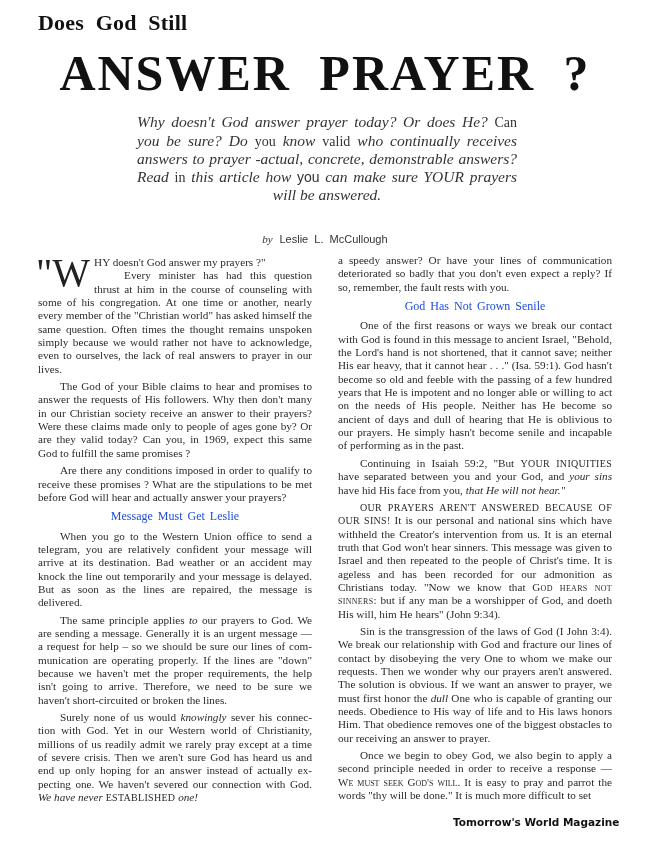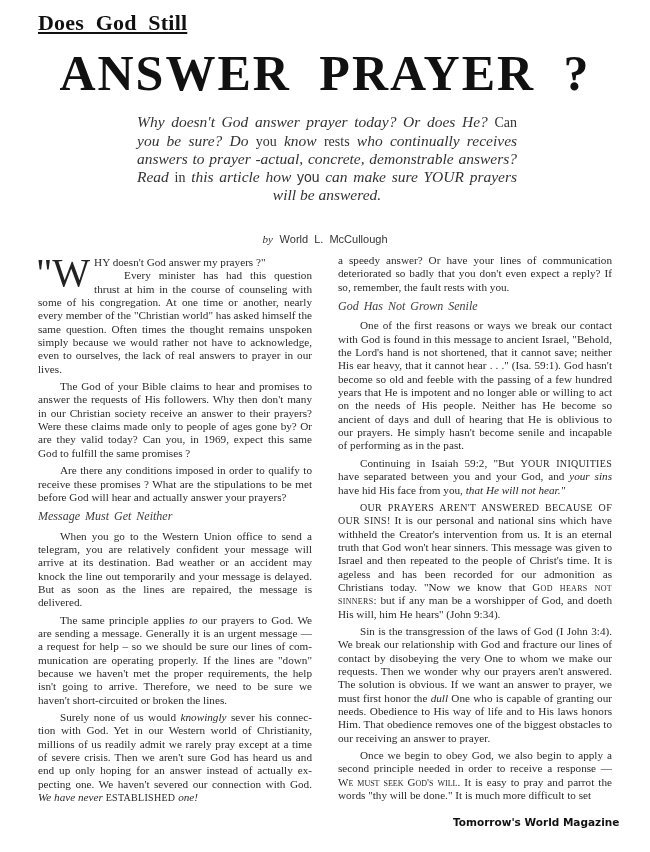--- a/index.html
+++ b/index.html
@@ -3,21 +3,21 @@
 <meta charset="utf-8">
 <style>
   html, body { margin: 0; padding: 0; background: #ffffff; }
   body {
     width: 650px; height: 852px; position: relative; overflow: hidden;
     font-family: "Liberation Serif", serif; color: #222;
   }
   .kicker {
     position: absolute; left: 38px; top: 10px;
     font-family: "Liberation Serif", serif; font-weight: bold;
-    font-size: 22px; text-decoration: underline; color: #111;
+    font-size: 22px; color: #111;
     word-spacing: 6px; letter-spacing: 0.2px;
   }
   .title {
     position: absolute; left: 0; right: 0; top: 44px; text-align: center;
     font-family: "Liberation Serif", serif; font-weight: bold;
     font-size: 50px; letter-spacing: 2px; color: #111; word-spacing: 14px;
   }
   .deck {
     position: absolute; left: 137px; width: 380px; top: 113px;
     font-size: 15.5px; line-height: 17.5px; font-style: italic;
@@ -35,21 +35,21 @@
     position: absolute; top: 256px; width: 274px;
     font-size: 11.2px; line-height: 13.35px; text-align: justify; color: #2a2a2a;
     hyphens: manual;
   }
   .col.left { left: 38px; }
   .col.right { left: 338px; top: 254px; }
   .col p { margin: 0 0 4px 0; text-indent: 22px; }
   .col p.noindent { text-indent: 0; }
   .col h3 {
     margin: 6px 0 6px 0; font-weight: normal; font-size: 12px;
-    text-align: left; word-spacing: 2px; color: #404040; font-style: italic;
+    text-align: center; word-spacing: 2px; color: #1d4ed8;
   }
   .dropcap-wrap { position: relative; }
   .dropcap {
     float: left; font-size: 40px; line-height: 30px; margin: 2px 4px 0 -2px;
     font-family: "Liberation Serif", serif; color: #222; height: 32px;
   }
   .sc { font-variant: small-caps; font-size: 10px; letter-spacing: 0.3px; }
   .it { font-style: italic; }
   .footer {
     position: absolute; left: 453px; top: 816px;
@@ -61,42 +61,42 @@
 
 <div class="kicker">Does God Still</div>
 <div class="title">ANSWER PRAYER ?</div>
 
 <div class="deck">
   <span>Why doesn't God answer prayer today? Or does He?</span>
   <span class="up">Can</span>
   <span>you be sure? Do</span>
   <span class="up">you</span>
   <span>know</span>
-  <span class="up">rests</span>
+  <span class="up">valid</span>
   <span>who continually receives answers to prayer -actual, concrete, demonstrable answers? Read</span>
   <span class="up">in</span>
   <span>this article how</span>
   <span class="sans">you</span>
   <span>can make sure YOUR prayers will be answered.</span>
 </div>
 
 <div class="byline">
   <span class="by">by</span>
-  <span class="name">World L. McCullough</span>
+  <span class="name">Leslie L. McCullough</span>
 </div>
 
 <div class="col left">
   <p class="noindent dropcap-wrap">
     <span class="dropcap">"W</span>
     <span>HY doesn't God answer my prayers ?"</span><br>
     <span style="display:inline-block;width:30px"></span><span>Every minister has had this question thrust at him in the course of counseling with some of his congregation. At one time or another, nearly every member of the "Christian world" has asked himself the same question. Often times the thought remains un­spoken simply because we would rather not have to acknowl­edge, even to ourselves, the lack of real answers to prayer in our lives.</span>
   </p>
   <p>The God of your Bible claims to hear and promises to answer the requests of His followers. Why then don't many in our Christian society receive an answer to their prayers? Were these claims made only to people of ages gone by? Or are they valid today? Can you, in 1969, expect this same God to fulfill the same promises ?</p>
   <p>Are there any conditions imposed in order to qualify to receive these promises ? What are the stipulations to be met before God will hear and actually answer your prayers?</p>
-  <h3>Message Must Get Neither</h3>
+  <h3>Message Must Get Leslie</h3>
   <p>When you go to the Western Union office to send a telegram, you are relatively confident your message will arrive at its destination. Bad weather or an accident may knock the line out temporarily and your message is delayed. But as soon as the lines are repaired, the message is delivered.</p>
   <p>
     <span>The same principle applies</span>
     <span class="it">to</span>
     <span>our prayers to God. We are sending a message. Generally it is an urgent message — a request for help – so we should be sure our lines of com­munication are operating properly. If the lines are "down" because we haven't met the proper requirements, the help isn't going to arrive. Therefore, we need to be sure we haven't short-circuited or broken the lines.</span>
   </p>
   <p>
     <span>Surely none of us would</span>
     <span class="it">knowingly</span>
     <span>sever his connec­tion with God. Yet in our Western world of Christianity, millions of us readily admit we rarely pray except at a time of severe crisis. Then we aren't sure God has heard us and end up only hoping for an answer instead of actually ex­pecting one. We haven't severed our connection with God.</span>

